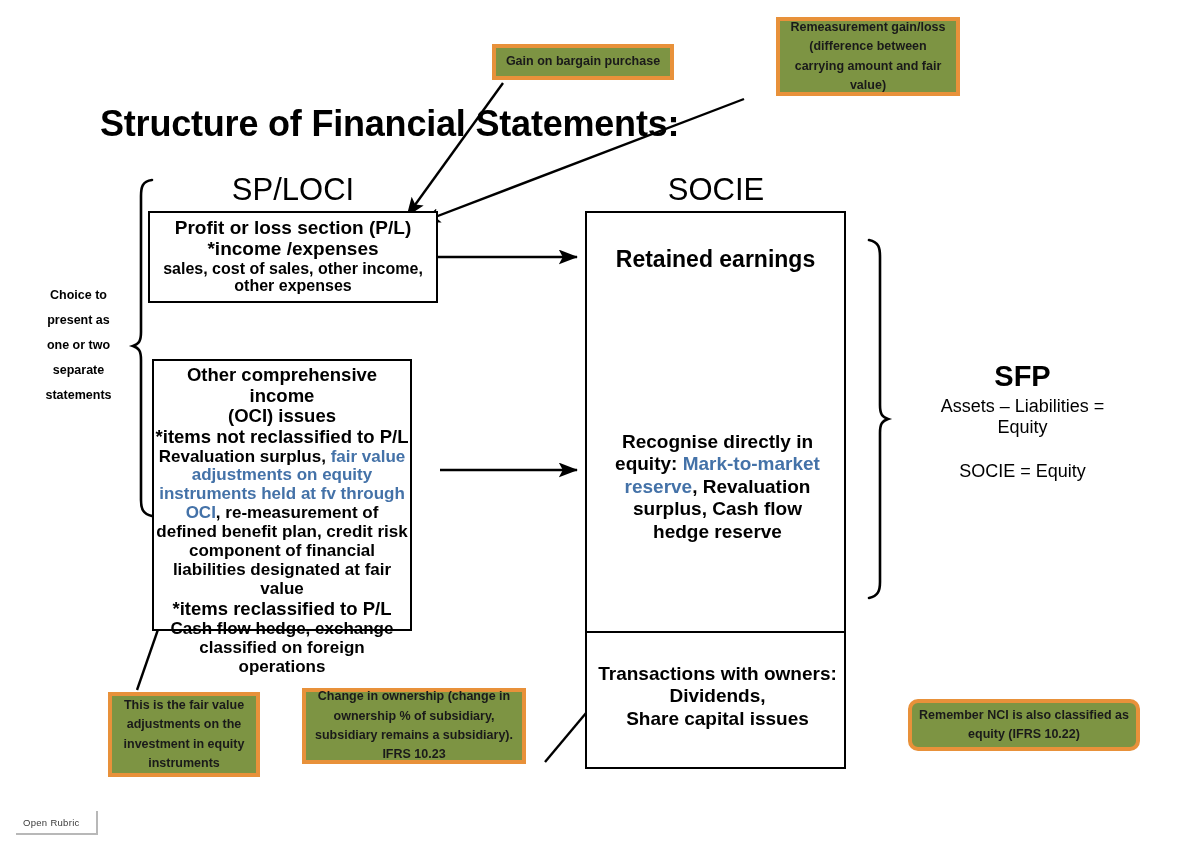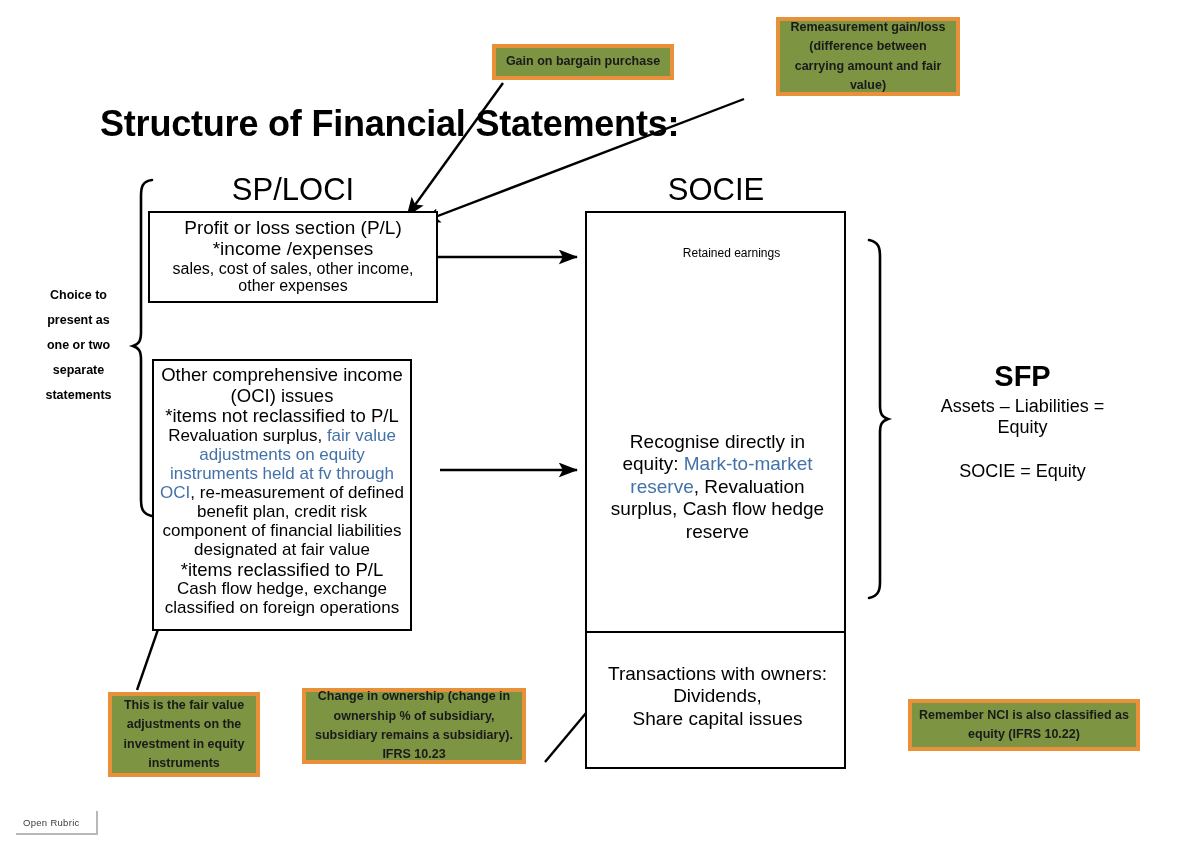--- a/index.html
+++ b/index.html
@@ -22,37 +22,37 @@
     position:absolute;font-size:31px;font-weight:normal;
     text-align:center;font-family:"Liberation Sans", sans-serif;
   }
   #head-sploci{left:148px;top:172px;width:290px;}
   #head-socie{left:585px;top:172px;width:262px;}
 
   
   .stmt-box{
     position:absolute;border:2px solid #000;background:#fff;
     box-sizing:border-box;text-align:center;
-    font-size:17.5px;line-height:1.09;
+    font-size:17.5px;line-height:1.09;font-weight:bold;
   }
   #box-pl{left:148px;top:211px;width:290px;height:92px;padding-top:4px;}
   #box-oci{left:152px;top:359px;width:260px;height:272px;padding-top:4px;}
   #box-socie{left:585px;top:211px;width:261px;height:558px;}
 
   #box-socie .socie-top{
     position:absolute;left:0;top:0;width:100%;height:420px;
     border-bottom:2px solid #000;box-sizing:border-box;
   }
   #box-socie .socie-bottom{
     position:absolute;left:0;top:420px;width:100%;height:134px;
   }
 
   .retained{
-    position:absolute;left:16px;top:34px;width:100%;
-    text-align:center;font-size:12px;
+    position:absolute;left:0;top:34px;width:100%;
+    text-align:center;font-size:23px;
   }
   .recognise{
     position:absolute;left:16px;top:218px;width:229px;
     text-align:center;font-size:19px;line-height:1.18;
   }
   .transactions{
     position:absolute;left:10px;top:30px;width:241px;
     text-align:center;font-size:19px;line-height:1.18;
   }
   .blue{color:#4472a8;}
@@ -84,21 +84,21 @@
     color:#1a1a1a;font-weight:bold;text-align:center;
     font-size:12.5px;line-height:1.55;
     display:flex;align-items:center;justify-content:center;
     padding:4px 6px;
     font-family:"Liberation Sans", sans-serif;
   }
   #callout-bargain{left:492px;top:44px;width:182px;height:36px;}
   #callout-remeasure{left:739px;top:17px;width:184px;height:79px;margin-left:37px;}
   #callout-fairvalue{left:108px;top:692px;width:152px;height:85px;}
   #callout-ownership{left:302px;top:688px;width:224px;height:76px;}
-  #callout-nci{left:908px;top:699px;width:232px;height:52px;}
+  #callout-nci{left:908px;top:699px;width:232px;height:52px;border-radius:10px;}
 
   
   #open-rubric{
     position:absolute;left:16px;top:811px;width:82px;height:24px;
     background:#fff;border-right:2px solid #b8b8b8;border-bottom:2px solid #b8b8b8;
     box-sizing:border-box;font-size:9.5px;color:#3a3a3a;
     display:flex;align-items:center;padding-left:7px;
     font-family:"Liberation Sans", sans-serif;letter-spacing:0.3px;
   }
 </style>

